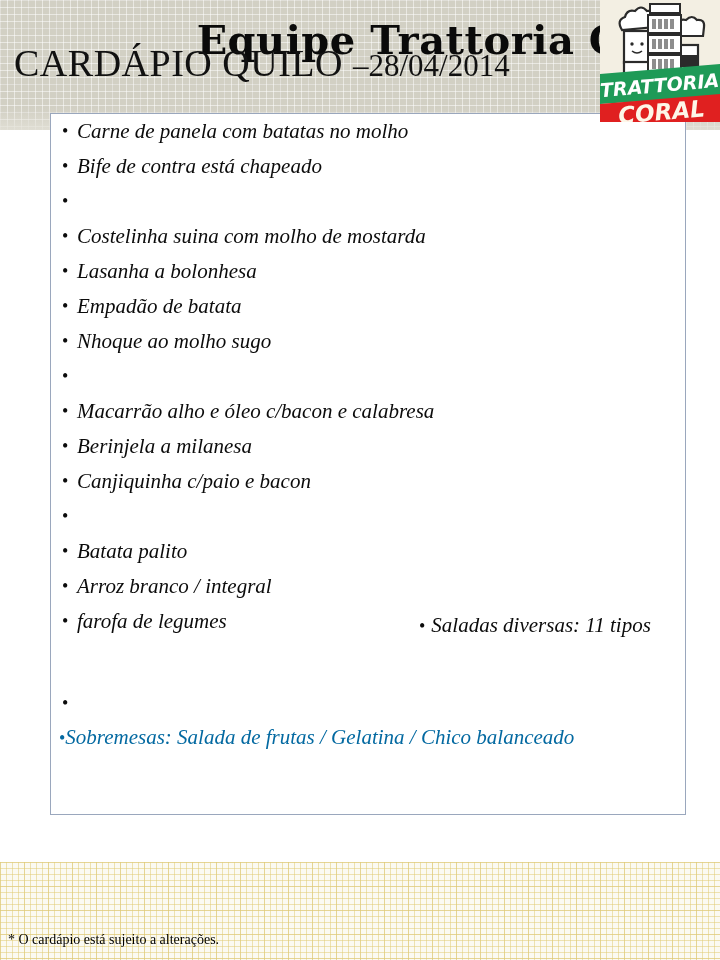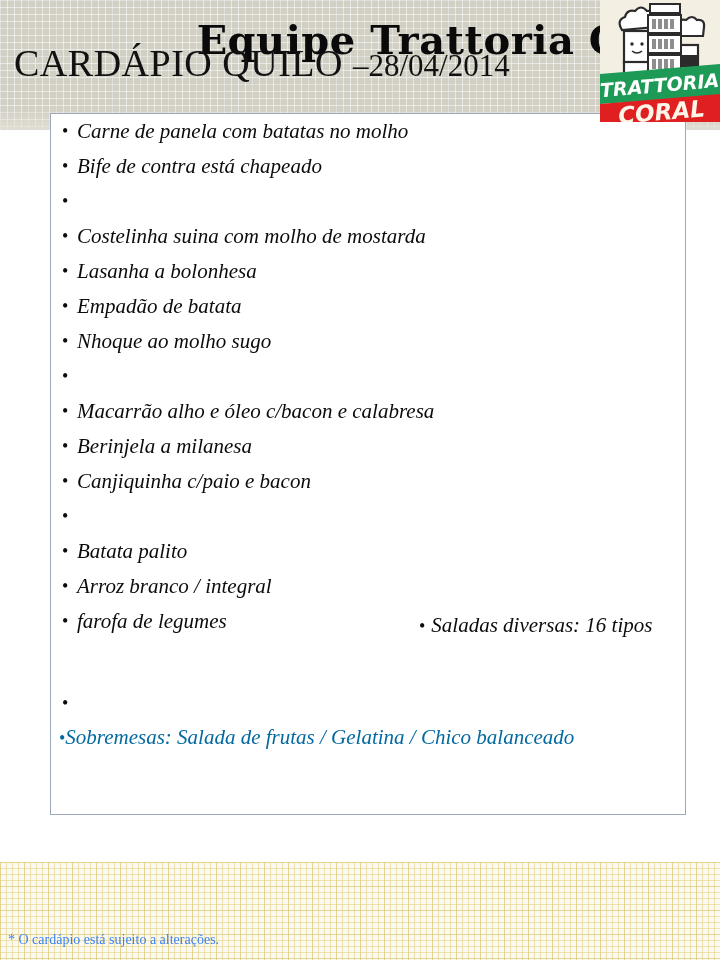--- a/index.html
+++ b/index.html
@@ -173,21 +173,21 @@
     color: #0a0a0a;
     white-space: nowrap;
     letter-spacing: 0.5px;
   }
 
   #disclaimer {
     position: absolute;
     left: 8px;
     bottom: 12px;
     font-size: 14px;
-    color: #3b82f6;
+    color: #000000;
     white-space: nowrap;
     font-family: "Liberation Serif", serif;
   }
 </style>
 </head>
 <body>
 
 <div id="header-band"></div>
 
 <div id="page-title"><span>CARDÁPIO QUILO </span><span class="date">–28/04/2014</span></div>
@@ -255,21 +255,21 @@
       <div class="menu-item"><span class="bullet">•</span></div>
       <div class="menu-item"><span class="bullet">•</span><span>Macarrão alho e óleo c/bacon e calabresa</span></div>
       <div class="menu-item"><span class="bullet">•</span><span>Berinjela  a milanesa</span></div>
       <div class="menu-item"><span class="bullet">•</span><span>Canjiquinha c/paio e bacon</span></div>
       <div class="menu-item"><span class="bullet">•</span></div>
       <div class="menu-item"><span class="bullet">•</span><span>Batata palito</span></div>
       <div class="menu-item"><span class="bullet">•</span><span>Arroz branco / integral</span></div>
       <div class="menu-item"><span class="bullet">•</span><span>farofa  de legumes</span></div>
     </div>
 
-  <div id="salads-item"><span class="bullet">•</span><span>Saladas diversas: 16 tipos</span></div>
+  <div id="salads-item"><span class="bullet">•</span><span>Saladas diversas: 11 tipos</span></div>
 
   <div id="stray-bullet">•</div>
 
   <div id="desserts-line"><span class="bullet">•</span><span>Sobremesas:  Salada de frutas / Gelatina / Chico balanceado</span></div>
 </div>
 
 <div id="footer-band"></div>
 <div id="signature">Equipe Trattoria Coral</div>
 <div id="disclaimer">* O cardápio está sujeito a alterações.</div>
 

